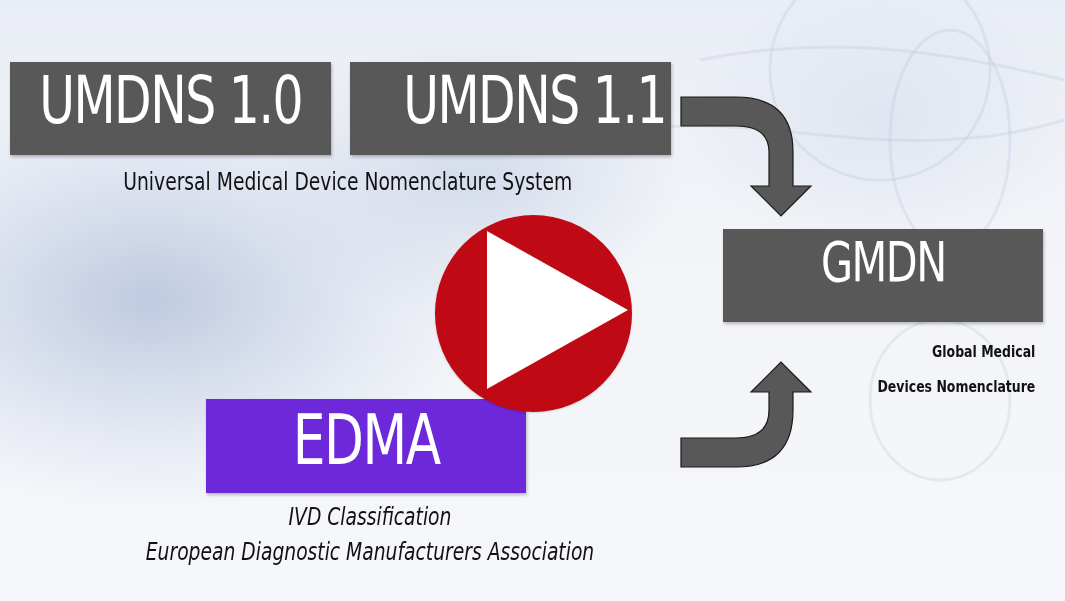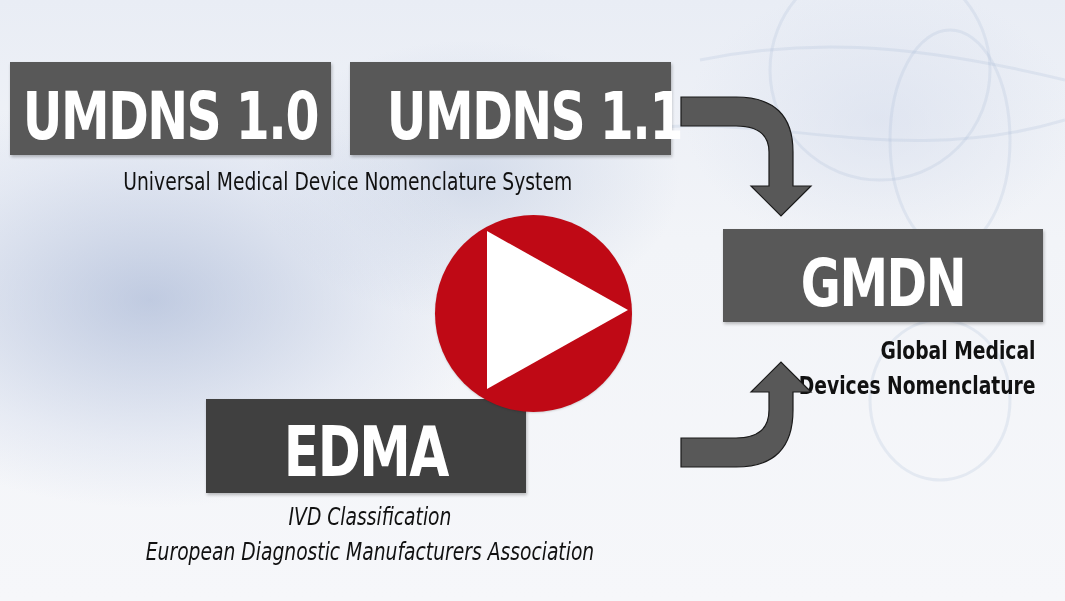--- a/index.html
+++ b/index.html
@@ -9,45 +9,45 @@
     font-family: "Liberation Sans", "DejaVu Sans", sans-serif;
     background:
       radial-gradient(ellipse 420px 260px at 150px 300px, rgba(150,168,205,0.55), rgba(190,202,228,0.25) 55%, rgba(255,255,255,0) 80%),
       radial-gradient(ellipse 300px 200px at 470px 180px, rgba(160,178,210,0.35), rgba(255,255,255,0) 70%),
       radial-gradient(ellipse 260px 180px at 880px 120px, rgba(210,218,235,0.5), rgba(255,255,255,0) 75%),
       linear-gradient(180deg, #e9edf5 0%, #f2f4f8 40%, #f6f7fa 100%);
   }
   .bg-deco { position:absolute; left:0; top:0; width:1065px; height:601px; pointer-events:none; }
   .box {
     position:absolute;
-    display:flex; align-items:flex-end; justify-content:center;
+    display:flex; align-items:flex-start; justify-content:center;
     color:#ffffff;
     font-family: "DejaVu Sans", sans-serif;
-    font-weight:bold;
+    font-weight:normal;
     letter-spacing:-2px;
     box-shadow: 1px 2px 3px rgba(0,0,0,0.25);
   }
   .box span { display:inline-block; transform: scaleX(0.74); transform-origin:center; white-space:nowrap; }
   .box.grey { background:#585858; }
-  .box.dark { background:#404040; }
+  .box.dark { background:#6d28d9; }
   #umdns10 { left:10px; top:62px; width:321px; height:93px; font-size:66px; }
   #umdns11 { left:350px; top:62px; width:321px; height:93px; font-size:66px;padding-left:48px; }
-  #gmdn { left:723px; top:229px; width:320px; height:93px; font-size:66px; }
+  #gmdn { left:723px; top:229px; width:320px; height:93px; font-size:56px; }
   #edma { left:206px; top:399px; width:320px; height:94px; font-size:70px; }
   .caption {
     position:absolute;
     color:#111;
     font-family: "DejaVu Sans", sans-serif;
     font-weight:bold;
     white-space:nowrap;
   }
   .caption span { display:inline-block; transform: scaleX(0.78); }
   #cap-umdns { left:60px; top:168px; width:560px; text-align:right; font-size:24px; }
   #cap-umdns span { transform-origin:center; }
-  #cap-gmdn { right:30px; top:334px; text-align:right; font-size:24px; line-height:35px; }
+  #cap-gmdn { right:30px; top:334px; text-align:right; font-size:16px; line-height:35px; }
   #cap-gmdn span { transform-origin:right; display:block; }
   #cap-edma { left:60px; top:500px; width:620px; text-align:center; font-size:24px; line-height:35px;font-style:italic; }
   #cap-edma span { transform-origin:center; display:block; }
   #cap-edma .l1 { font-weight:normal; }
   #cap-umdns span, #cap-edma span { font-weight:normal; }
   .bold-cond { font-weight:bold; }
   .arrow { position:absolute; }
   #play {
     position:absolute; left:435px; top:215px; width:197px; height:197px;
     border-radius:50%; background:#bf0915; cursor:pointer;

